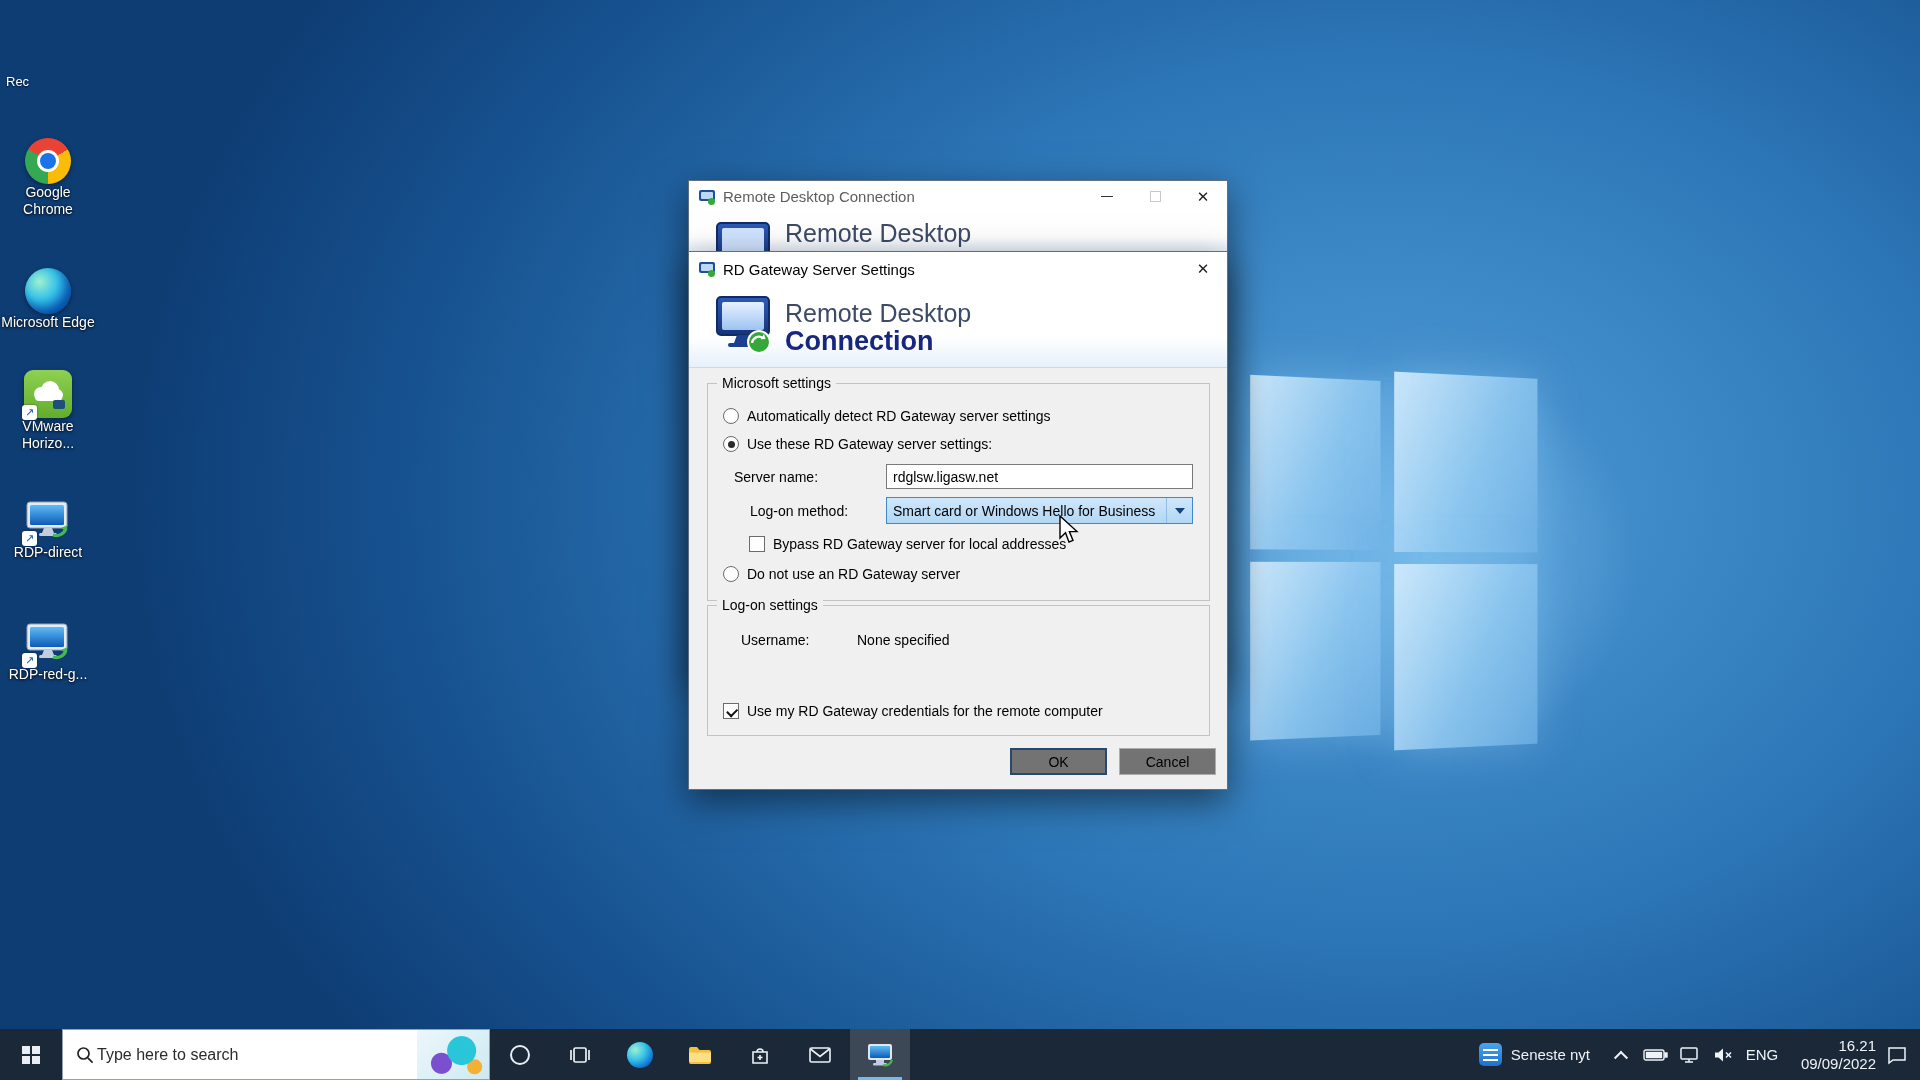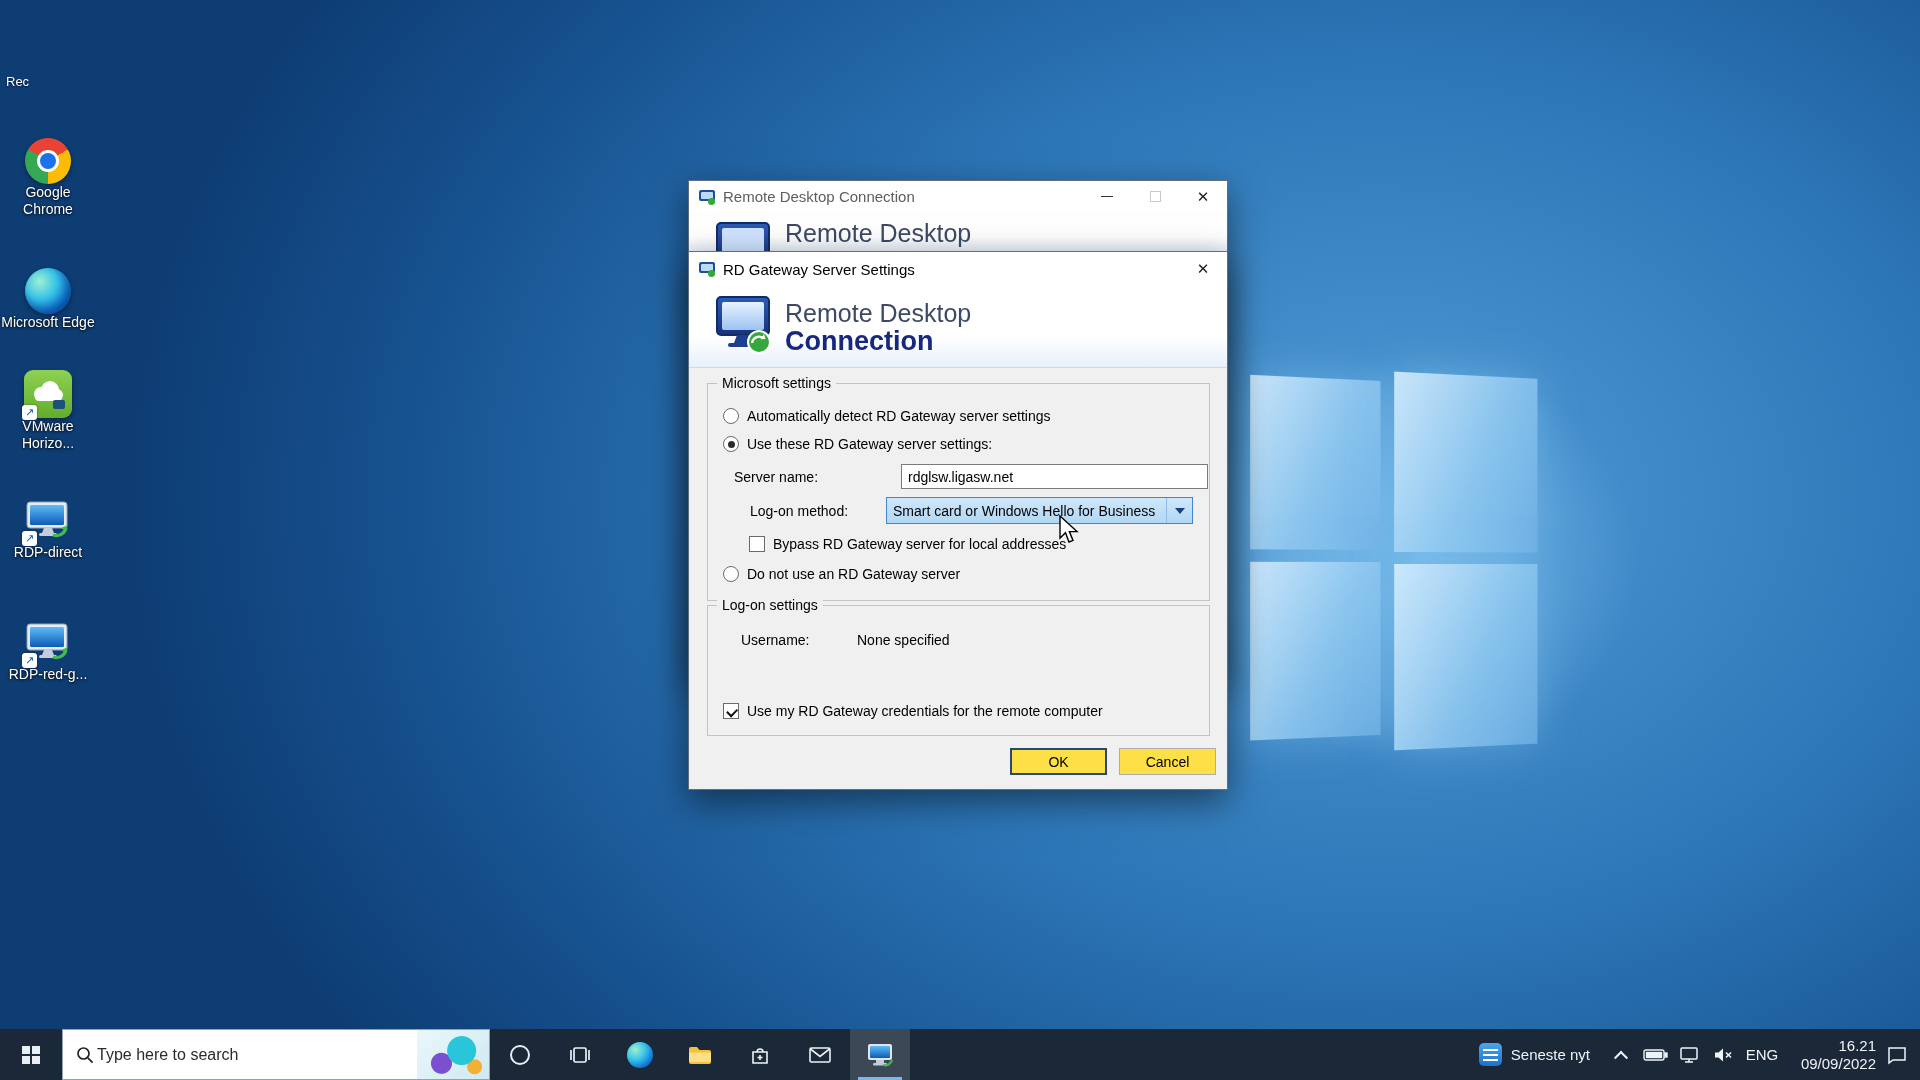--- a/index.html
+++ b/index.html
@@ -76,31 +76,31 @@
   .group-label { position:absolute; font-size:14px; color:#000; background:#f0f0f0; padding:0 5px; }
 
   .radio-row, .check-row { position:absolute; display:flex; align-items:center; gap:8px; font-size:14px; color:#000; white-space:nowrap; }
   .radio { width:16px; height:16px; border-radius:50%; border:1px solid #6b6b6b; background:#fff; position:relative; flex:0 0 auto; }
   .radio.sel::after { content:""; position:absolute; inset:3.5px; border-radius:50%; background:#2b2b2b; }
   .checkbox { width:16px; height:16px; border:1px solid #6b6b6b; background:#fff; position:relative; flex:0 0 auto; }
   .checkbox.on::after { content:""; position:absolute; left:3px; top:3.5px; width:8px; height:4.5px;
     border-left:2px solid #111; border-bottom:2px solid #111; transform:rotate(-45deg); }
 
   .txt-input { position:absolute; height:25px; border:1px solid #7a7a7a; background:#fff; font-size:14px;
-    padding:1px 6px; font-family:inherit; color:#000;margin-left:15px; }
+    padding:1px 6px; font-family:inherit; color:#000; }
 
   .combo { position:absolute; height:27px; border:1px solid #3f87cf;
     background: linear-gradient(180deg,#cfe7fb 0%, #b2d7f4 100%);
     display:flex; align-items:center; font-size:14px; color:#000; padding-left:6px; white-space:nowrap; overflow:hidden; }
   .combo-arrow { position:absolute; right:0; top:0; width:26px; height:100%; display:flex; align-items:center; justify-content:center;
     border-left:1px solid #8fbde6; }
   .combo-arrow::after { content:""; width:0; height:0; border-left:5px solid transparent; border-right:5px solid transparent;
     border-top:6px solid #14447e; }
 
-  .btn { position:absolute; width:97px; height:27px; background:#fde047; border:1px solid #adadad;
+  .btn { position:absolute; width:97px; height:27px; background:#737373; border:1px solid #adadad;
     font-size:14px; color:#000; display:flex; align-items:center; justify-content:center; font-family:inherit; }
   .btn.default { border:2px solid #27496e; }
 
   .note-text { position:absolute; font-size:14px; color:#000; line-height:19px; }
 
   
   #taskbar { position:absolute; left:0; bottom:0; width:1920px; height:51px; background:#1b2838; display:flex; align-items:stretch; }
   .tb-start { width:62px; display:flex; align-items:center; justify-content:center; }
   .win-flag { display:grid; grid-template-columns:8px 8px; grid-template-rows:8px 8px; gap:2px; }
   .win-flag span { background:#e9eef4; }

